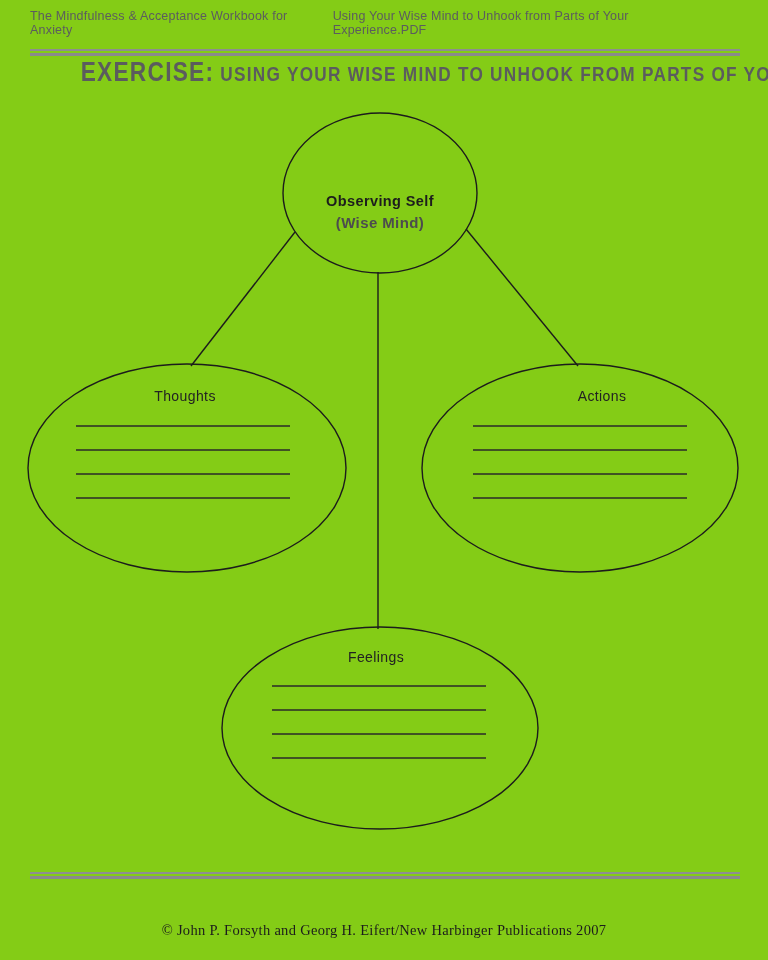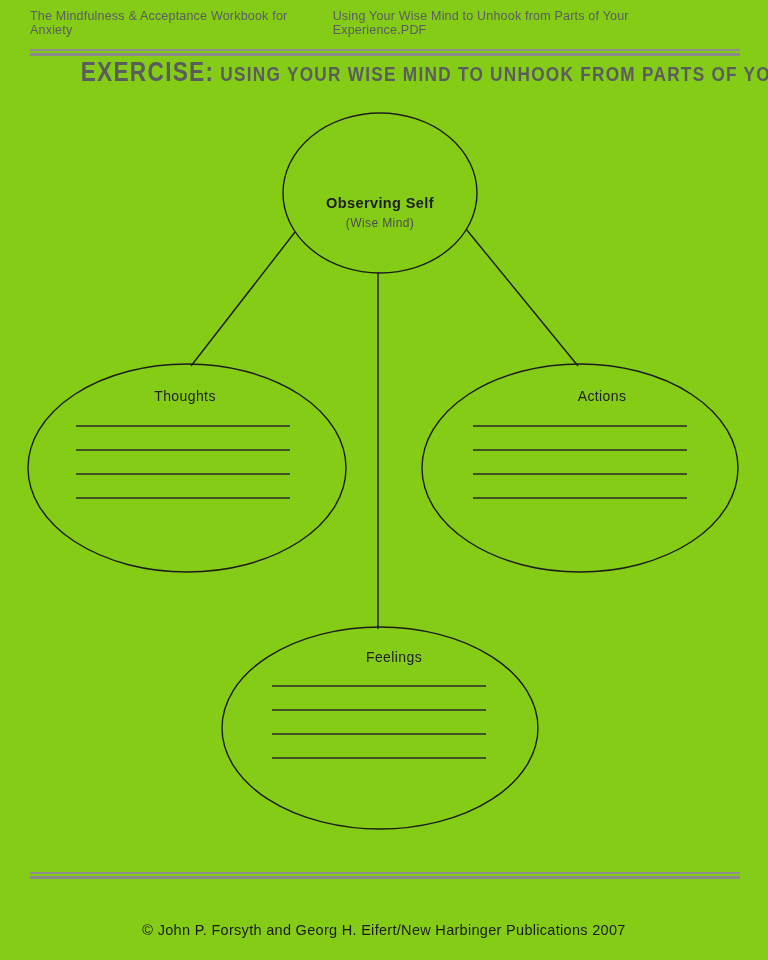--- a/index.html
+++ b/index.html
@@ -89,34 +89,34 @@
     white-space: nowrap;
     text-align: center;
   }
   .node-label .bold-line {
     font-weight: bold;
     font-size: 14.5px;
     color: #1d1d1d;
     margin-top: 48px;
   }
   .node-label .sub-line {
-    font-weight: normal;
-    font-size: 12px;
+    font-weight: bold;
+    font-size: 15px;
     color: #4c4c4e;
     margin-top: 5px;
   }
 
   
   .footer-copyright {
     position: absolute;
     top: 922px;
     left: 0;
     width: 768px;
     text-align: center;
-    font-family: Liberation Sans, sans-serif;
+    font-family: Liberation Serif, serif;
     font-size: 14.5px;
     letter-spacing: 0.3px;
     color: #1c1c1c;
   }
 </style>
 </head>
 <body>
 
 <div class="page">
 
@@ -170,21 +170,21 @@
 
   <div class="node-label" style="left:380px; top:188px;">
     <div class="bold-line">Observing Self</div>
     <div class="sub-line">(Wise Mind)</div>
   </div>
 
   <div class="node-label" style="left:185px; top:396px;text-align:center;">Thoughts</div>
 
   <div class="node-label" style="left:581px; top:396px;margin-left:21px;">Actions</div>
 
-  <div class="node-label" style="left:394px; top:657px;">Feelings</div>
+  <div class="node-label" style="left:376px; top:657px;">Feelings</div>
 
   <div class="double-rule rule-bottom">
     <div class="thin"></div>
     <div class="gap"></div>
     <div class="thick"></div>
   </div>
 
   <div class="footer-copyright">© John P. Forsyth and Georg H. Eifert/New Harbinger Publications 2007</div>
 
 </div>

